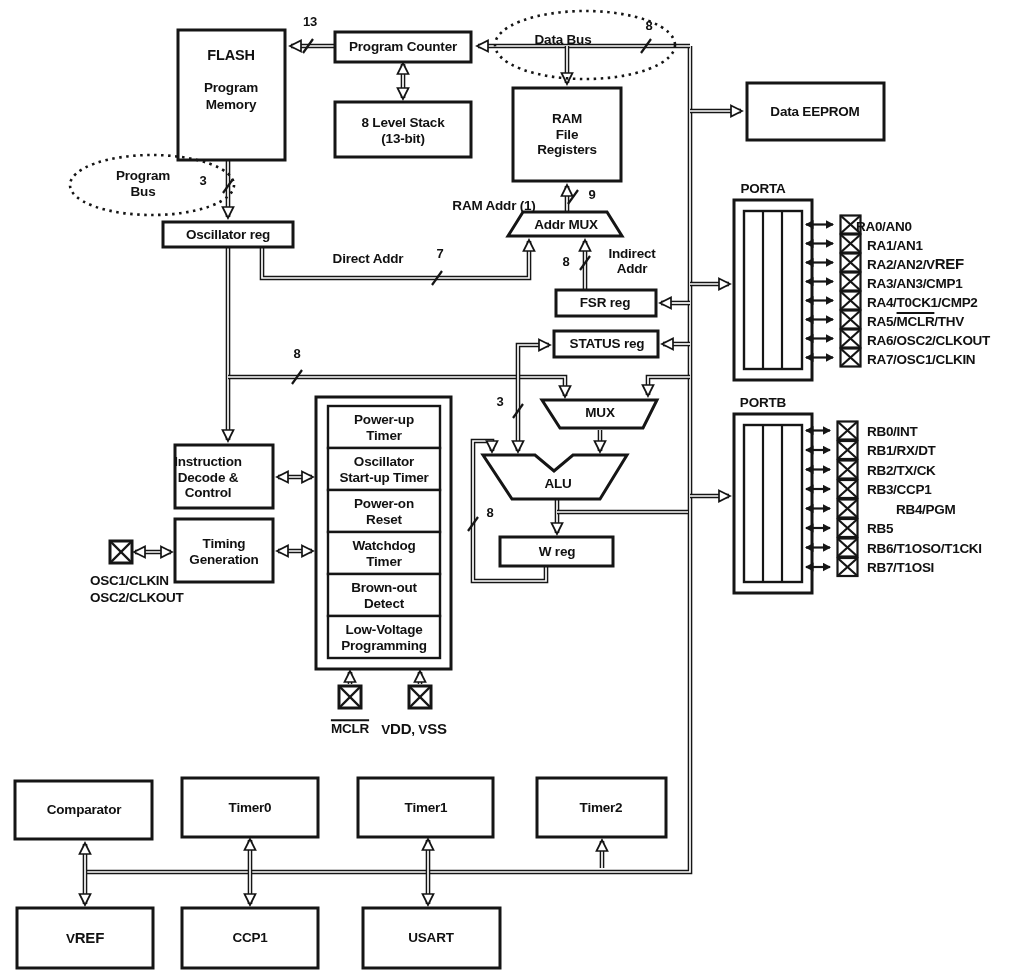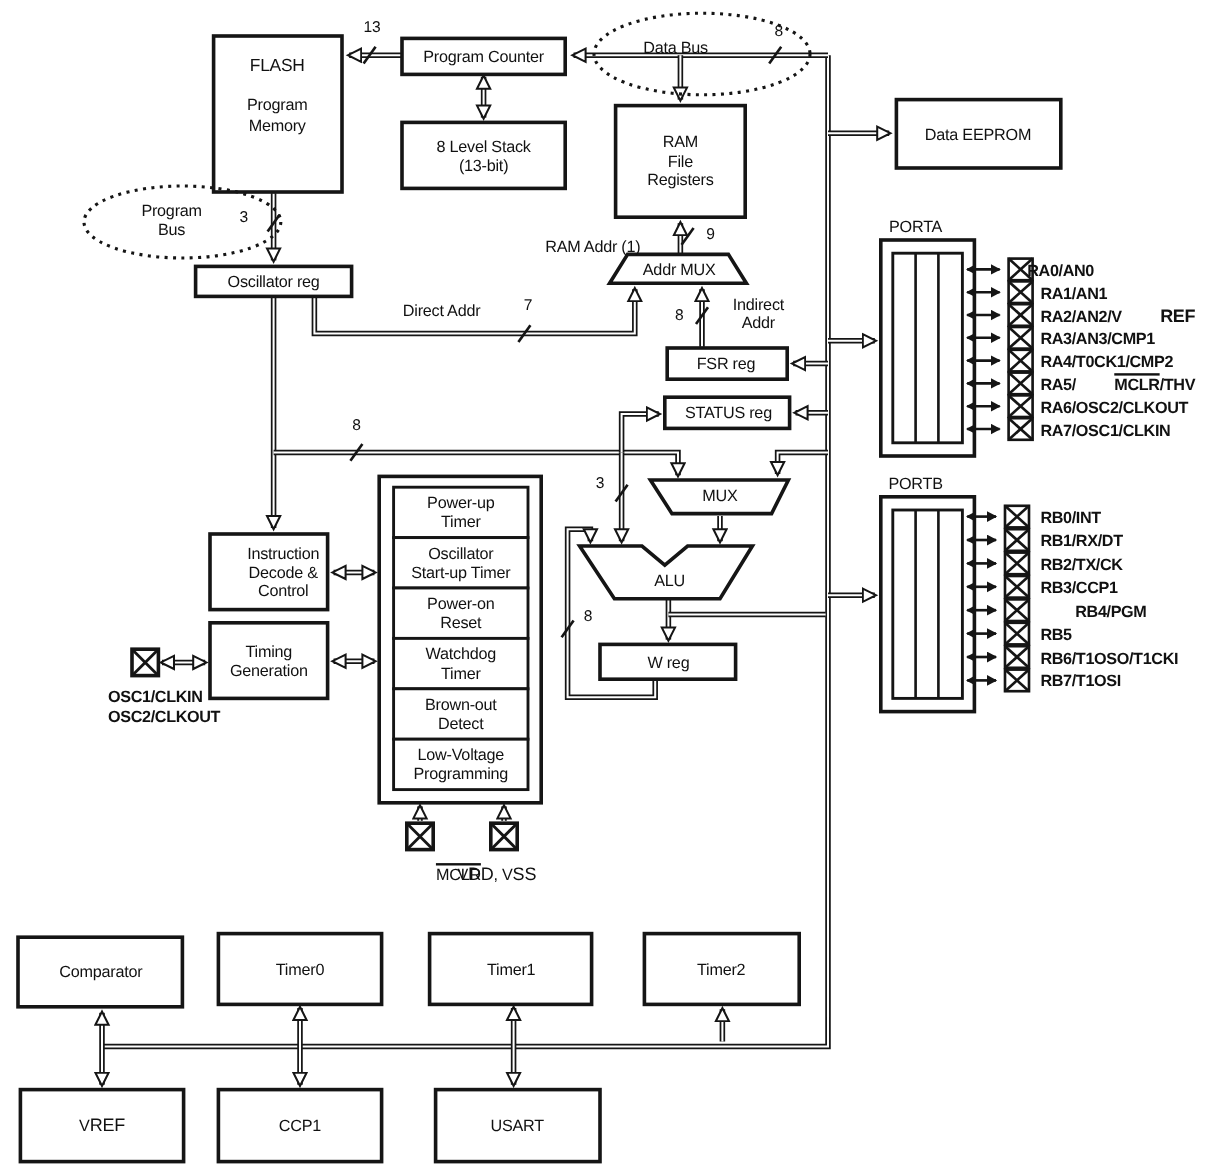--- a/index.html
+++ b/index.html
@@ -11,27 +11,27 @@
   .b2{stroke:#ffffff;stroke-width:1.7;fill:none;stroke-linejoin:miter;}
   .ln{stroke:#151515;stroke-width:2.2;fill:none;}
   .tick{stroke:#151515;stroke-width:2.2;fill:none;}
   .box{fill:#ffffff;stroke:#151515;stroke-width:3;}
   .box2{fill:#ffffff;stroke:#151515;stroke-width:2.4;}
   .shape{fill:#ffffff;stroke:#151515;stroke-width:3;stroke-linejoin:miter;}
   .oval{fill:none;stroke:#151515;stroke-width:2.6;stroke-dasharray:2.5 4.5;}
   .xs{stroke:#151515;stroke-width:2.2;fill:#fff;}
   
   .t{position:absolute;transform:translate(-50%,-50%);text-align:center;
-     font-weight:normal;font-size:13.5px;line-height:15.5px;white-space:pre-line;
+     font-weight:bold;font-size:13.5px;line-height:15.5px;white-space:pre-line;
      color:#111;letter-spacing:-0.2px;}
   .tl{position:absolute;text-align:left;font-weight:bold;font-size:13.5px;
       line-height:19px;white-space:pre;color:#111;letter-spacing:-0.3px;}
   .num{font-size:13px;}
   .big{font-size:14.5px;}
-  .over{text-decoration:overline;text-decoration-thickness:1.5px;margin-left:32px;}
+  .over{text-decoration:overline;text-decoration-thickness:1.5px;}
   .sub{font-size:15px;}
 </style>
 </head>
 <body>
 
 <div id="stage">
 
 <svg width="1024" height="979" viewBox="0 0 1024 979">
   <defs>
     <marker id="ah" markerUnits="userSpaceOnUse" markerWidth="20" markerHeight="20" refX="11" refY="7" orient="auto-start-reverse">
@@ -237,21 +237,21 @@
 File
 Registers</div>
 <div class="t" style="left:815px;top:112px">Data EEPROM</div>
 <div class="t" style="left:228px;top:235px">Oscillator reg</div>
 <div class="t" style="left:566px;top:225px">Addr MUX</div>
 <div class="t" style="left:605px;top:303px">FSR reg</div>
 <div class="t" style="left:607px;top:344px">STATUS reg</div>
 <div class="t" style="left:600px;top:413px">MUX</div>
 <div class="t" style="left:558px;top:484px">ALU</div>
 <div class="t" style="left:557px;top:552px">W reg</div>
-<div class="t" style="left:236px;top:477px">Instruction
+<div class="t" style="left:208px;top:477px">Instruction
 Decode &amp;
 Control</div>
 <div class="t" style="left:224px;top:551px">Timing
 Generation</div>
 
 <div class="t" style="left:384px;top:427px">Power-up
 Timer</div>
 <div class="t" style="left:384px;top:469px">Oscillator
 Start-up Timer</div>
 <div class="t" style="left:384px;top:511px">Power-on

